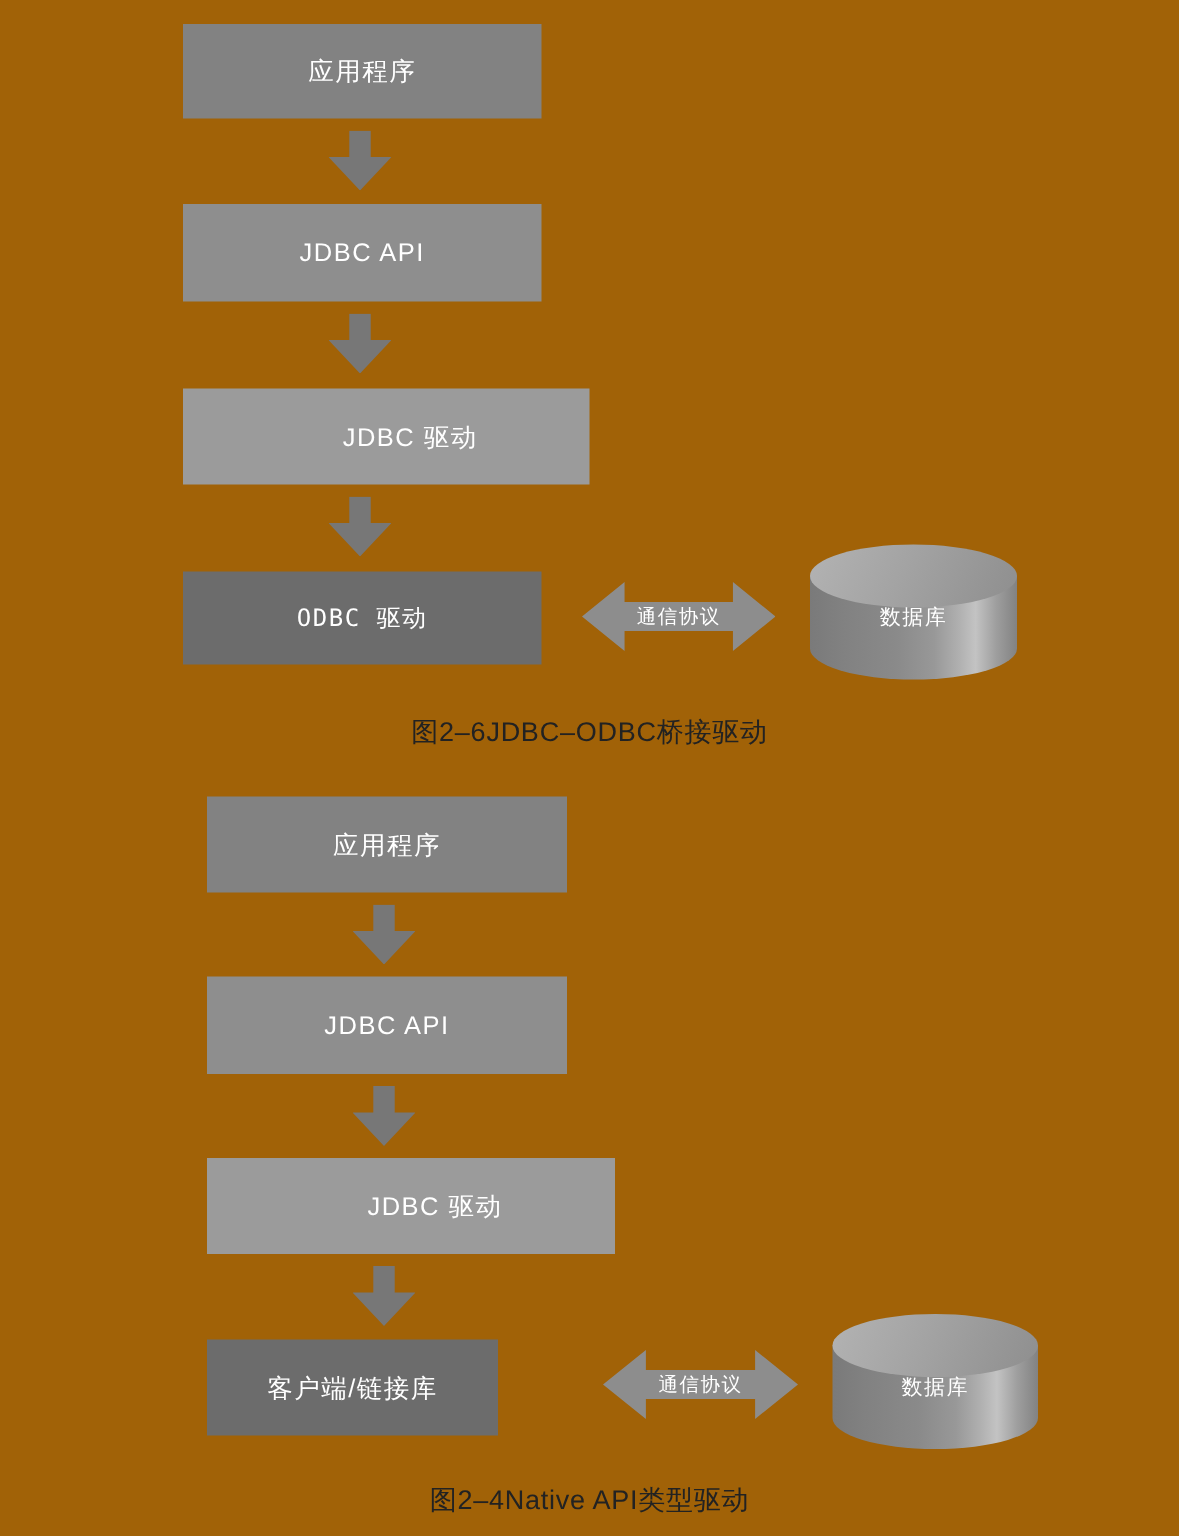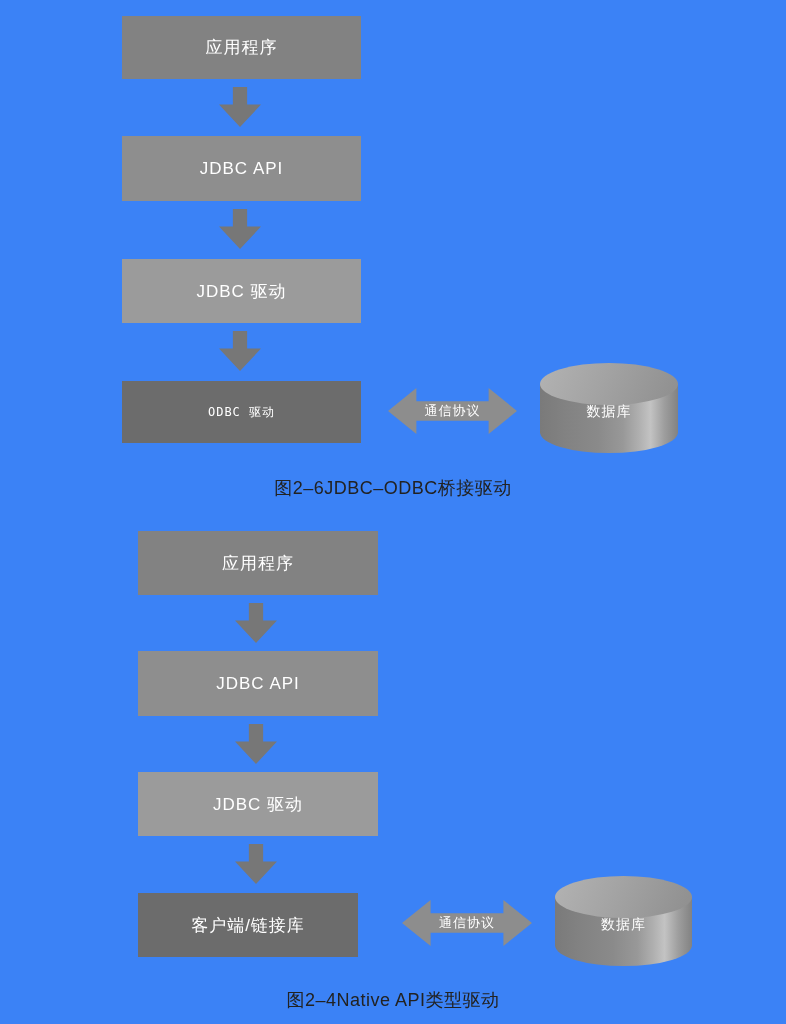--- a/index.html
+++ b/index.html
@@ -1,28 +1,28 @@
 <!DOCTYPE html>
 <html><head>
 <meta charset="utf-8">
 <style>
   html,body { margin:0; padding:0; background:#ffffff; }
   .canvas {
-    position:relative; width:786px; height:1024px; background:#3b82f6;
+    position:relative; width:786px; height:1024px; background:#a16207;
     font-family:"Liberation Sans","DejaVu Sans",sans-serif; overflow:hidden;text-decoration:underline;
   }
   .box {
     position:absolute; display:flex; align-items:center; justify-content:center;
     color:#ffffff; font-size:17px; letter-spacing:1px;
   }
   .shade-app  { background:#828282; }
   .shade-api  { background:#8e8e8e; }
-  .shade-drv  { background:#9b9b9b; }
+  .shade-drv  { background:#9b9b9b;padding-left:32px; }
   .shade-dark { background:#6c6c6c; }
-  .mono-label { font-family:"DejaVu Sans Mono","Liberation Mono",monospace; font-size:12px; }
+  .mono-label { font-family:"DejaVu Sans Mono","Liberation Mono",monospace; font-size:16px; }
 
   .arrow-down {
     position:absolute; width:42px; height:40px; background:#777777;
     clip-path:polygon(33% 0, 67% 0, 67% 44%, 100% 44%, 50% 100%, 0 44%, 33% 44%);
   }
 
   .hconn { position:absolute; }
   .hconn-shape {
     position:absolute; inset:0; background:#8d8d8d;
     clip-path:polygon(0 50%, 22% 0, 22% 29%, 78% 29%, 78% 0, 100% 50%, 78% 100%, 78% 71%, 22% 71%, 22% 100%);
@@ -62,21 +62,21 @@
   .f1-ar2 { left:219px; top:209px; }
   .f1-ar3 { left:219px; top:331px; }
   .f1-hc  { left:388px; top:388px; width:129px; height:46px; }
   .f1-cyl { left:540px; top:363px; width:138px; height:90px; }
   .f1-cap { top:476px; }
 
   
   .f2-bx1 { left:138px; top:531px; width:240px; height:64px; }
   .f2-bx2 { left:138px; top:651px; width:240px; height:65px; }
   .f2-bx3 { left:138px; top:772px; width:240px; height:64px; }
-  .f2-bx4 { left:138px; top:893px; width:220px; height:64px; }
+  .f2-bx4 { left:138px; top:893px; width:194px; height:64px; }
   .f2-ar1 { left:235px; top:603px; }
   .f2-ar2 { left:235px; top:724px; }
   .f2-ar3 { left:235px; top:844px; }
   .f2-hc  { left:402px; top:900px; width:130px; height:46px; }
   .f2-cyl { left:555px; top:876px; width:137px; height:90px; }
   .f2-cap { top:988px; }
 </style>
 </head>
 <body>
 

